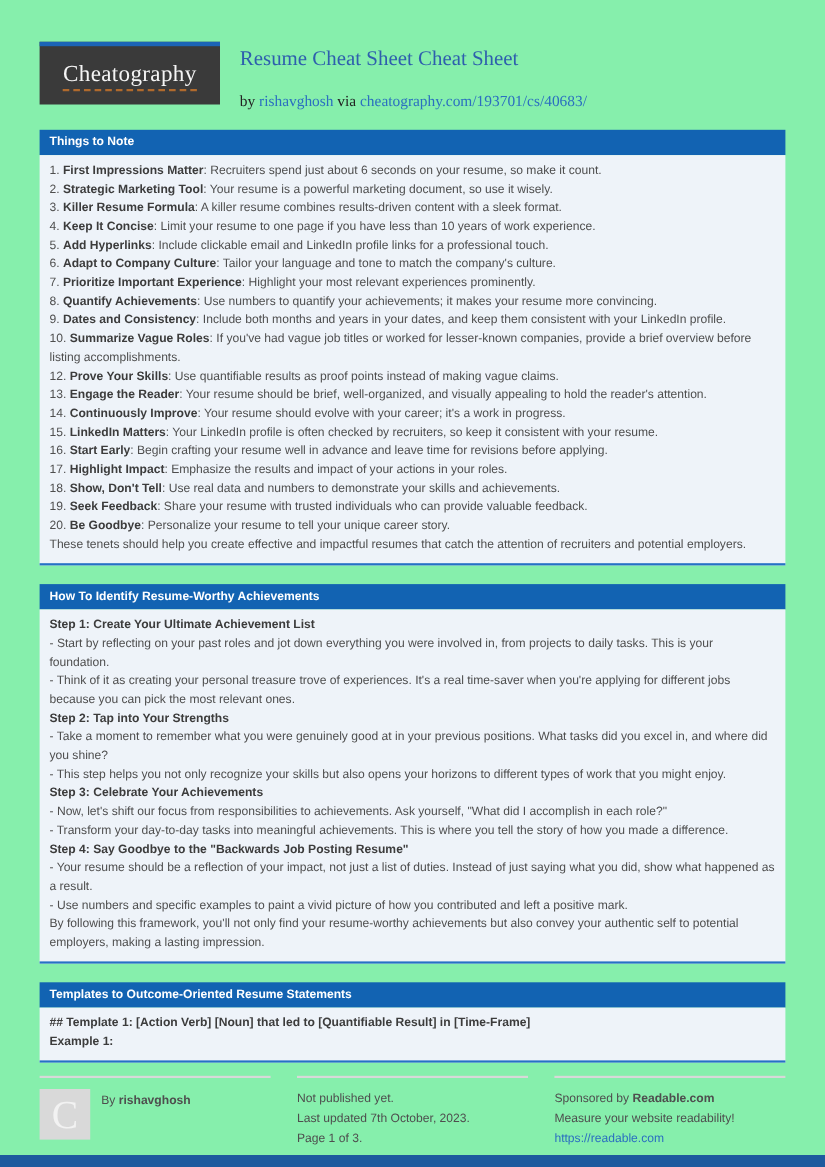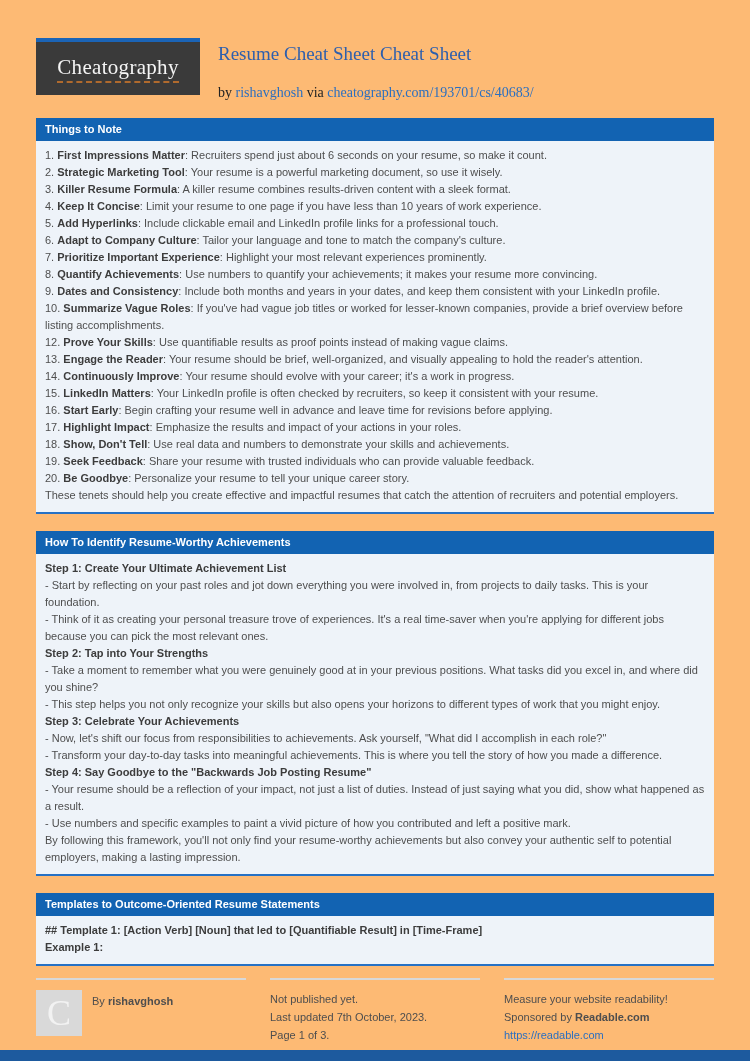--- a/index.html
+++ b/index.html
@@ -1,16 +1,16 @@
 <!DOCTYPE html>
 <html><head>
 <meta charset="utf-8">
 <style>
   html,body{margin:0;padding:0;background:#fff;}
-  .page{position:relative;width:750px;height:1061px;background:#fdba74;overflow:hidden;
+  .page{position:relative;width:750px;height:1061px;background:#86efac;overflow:hidden;
         font-family:"Liberation Sans",sans-serif;}
   
   .header{display:flex;gap:18px;padding:38px 36px 0 36px;}
   .logo{width:164px;height:53px;background:#3a3a3a;border-top:4px solid #1b64b6;
         display:flex;align-items:center;justify-content:center;flex:none;cursor:pointer;}
   .logo-text{color:#f5f5f5;font-family:"Liberation Serif",serif;font-size:21px;
              border-bottom:2px dashed #b06a2d;padding-bottom:1px;letter-spacing:.3px;}
   .title-block{padding-top:5px;font-family:"Liberation Serif",serif;}
   .page-title{color:#2e5fad;font-size:19px;font-weight:400;margin:0 0 5px 0;}
   .byline{font-size:14px;color:#222;margin-top:20px;}
@@ -122,23 +122,23 @@
         </div>
       </div>
 
     </div>
     <div class="fcol">
         <div>Not published yet.</div>
         <div>Last updated 7th October, 2023.</div>
         <div>Page 1 of 3.</div>
       </div>
     <div class="fcol">
-      <div>Measure your website readability!</div>
       <div>
         <span>Sponsored by</span>
         <b>Readable.com</b>
       </div>
+      <div>Measure your website readability!</div>
       <a>https://readable.com</a>
     </div>
   </div>
 
   <div class="bottom-bar"></div>
 </div>
 
 </body></html>

